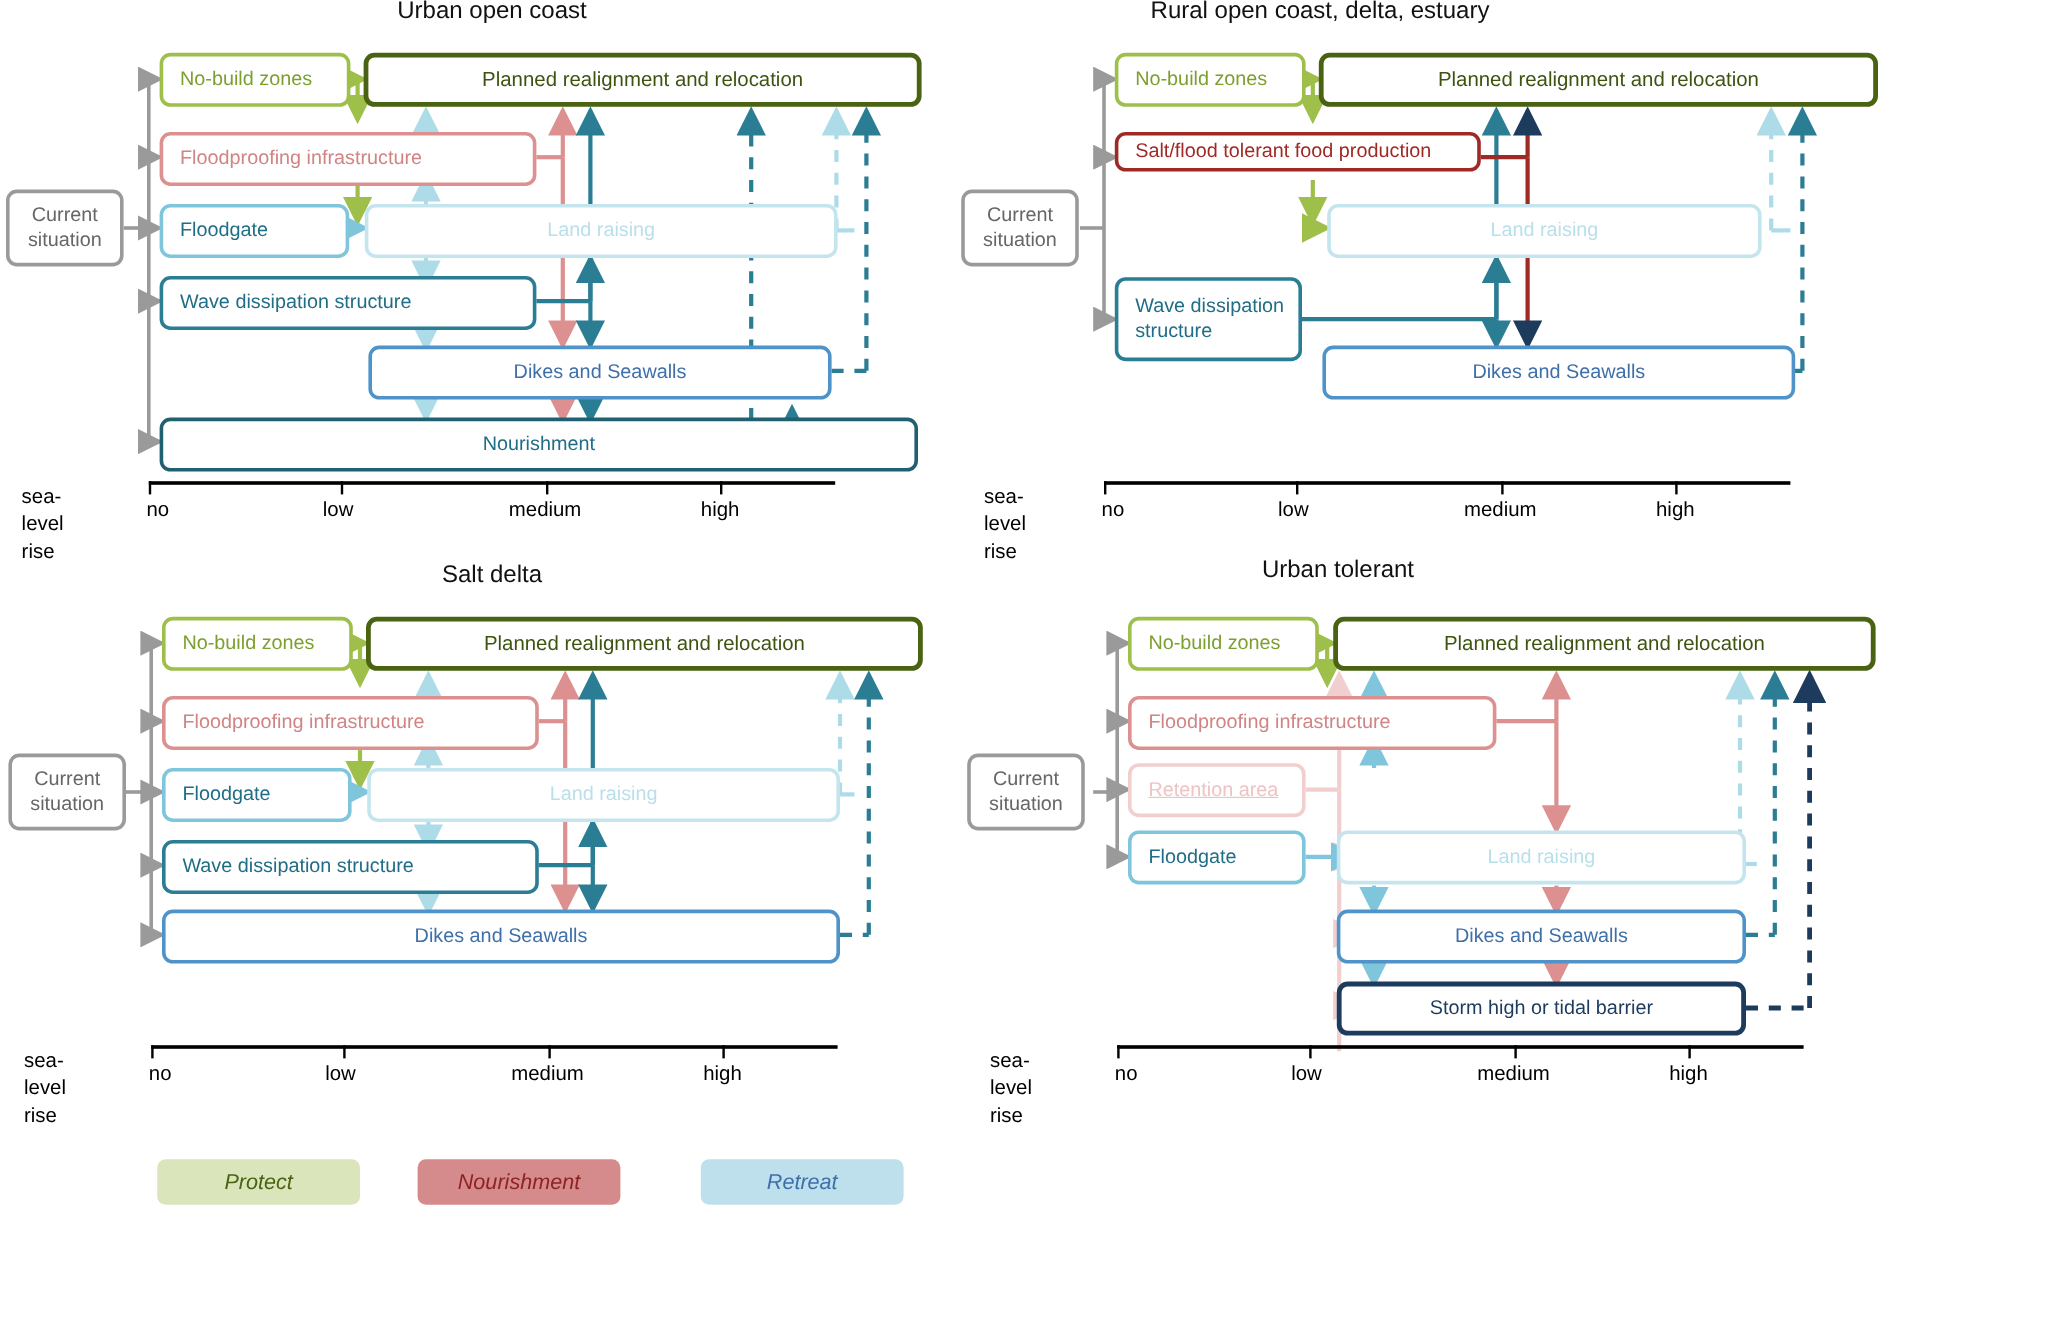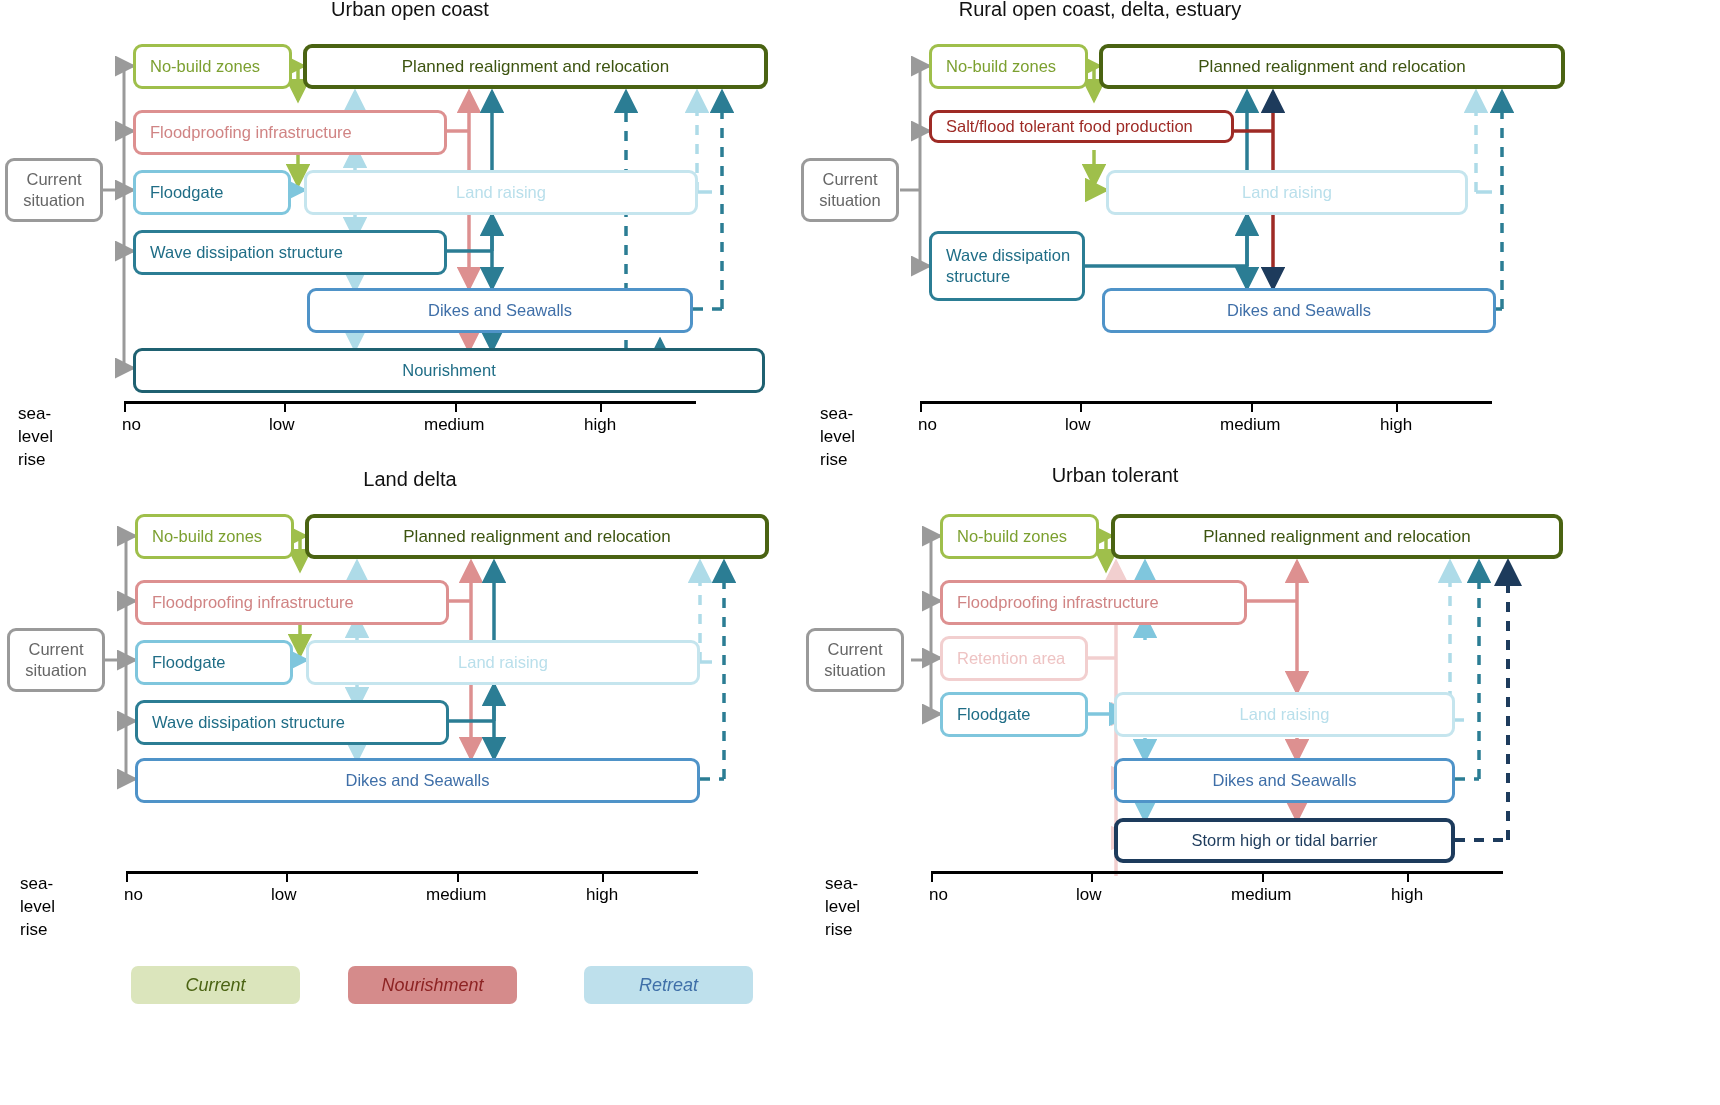--- a/index.html
+++ b/index.html
@@ -245,21 +245,21 @@
   <div class="axlabel" style="left:118px;top:415px;">no</div>
   <div class="axlabel" style="left:265px;top:415px;">low</div>
   <div class="axlabel" style="left:420px;top:415px;">medium</div>
   <div class="axlabel" style="left:580px;top:415px;">high</div>
   <div class="axname" style="left:20px;top:403px;">
     <span>sea-level</span><br>
     <span>rise</span>
   </div>
 </div>
 
-<div class="ptitle" style="left:210px;top:468px;width:400px;">Land delta</div>
+<div class="ptitle" style="left:210px;top:468px;width:400px;">Salt delta</div>
 
 <svg class="wires" width="800" height="420" style="left:0;top:470px;">
   <g stroke="#9a9a9a" stroke-width="3" fill="none">
     <path d="M105,190 L126,190"></path>
     <path d="M126,66 L126,309"></path>
     <path d="M126,66 L135,66" marker-end="url(#ah-grey)"></path>
     <path d="M126,131 L135,131" marker-end="url(#ah-grey)"></path>
     <path d="M126,190 L135,190" marker-end="url(#ah-grey)"></path>
     <path d="M126,251 L135,251" marker-end="url(#ah-grey)"></path>
     <path d="M126,309 L135,309" marker-end="url(#ah-grey)"></path>
@@ -410,21 +410,21 @@
   </div>
 
 <div class="box" style="left:1111px;top:514px;width:452px;height:45px;border:4px solid #4a6312;color:#3d5410;font-size:17px;">
   <span>Planned realignment and relocation</span>
   </div>
 
 <div class="box lft" style="left:940px;top:580px;width:307px;height:45px;border:3px solid #dd9090;color:#d08484;">
   <span>Floodproofing infrastructure</span>
   </div>
 
-<div class="box lft" style="left:940px;top:636px;width:148px;height:45px;border:3px solid #f2cfcf;color:#eec3c3;">
+<div class="box lft" style="left:940px;top:636px;width:148px;height:45px;border:3px solid #f2cfcf;color:#eec3c3;text-decoration:underline;">
   <span>Retention area</span>
   </div>
 
 <div class="box lft" style="left:940px;top:692px;width:148px;height:45px;border:3px solid #7fc6dd;color:#1f6d86;">
   <span>Floodgate</span>
   </div>
 
 <div class="box" style="left:1114px;top:692px;width:341px;height:45px;border:3px solid #c5e5ee;color:#b9dfeb;">
   <span>Land raising</span>
   </div>
@@ -448,21 +448,21 @@
   <div class="axlabel" style="left:431px;top:415px;">medium</div>
   <div class="axlabel" style="left:591px;top:415px;">high</div>
   <div class="axname" style="left:25px;top:403px;">
     <span>sea-level</span><br>
     <span>rise</span>
   </div>
 </div>
 
 <div class="legend" style="left:0;top:0;">
   <div class="legitem" style="left:131px;top:966px;width:169px;height:38px;background:#dbe5bc;color:#4a6312;">
-    <span>Current</span>
+    <span>Protect</span>
     </div>
   <div class="legitem" style="left:348px;top:966px;width:169px;height:38px;background:#d58b8b;color:#8d2323;">
     <span>Nourishment</span>
     </div>
   <div class="legitem" style="left:584px;top:966px;width:169px;height:38px;background:#bee0ec;color:#3f6fa8;">
     <span>Retreat</span>
     </div>
 </div>
 
 </body></html>

